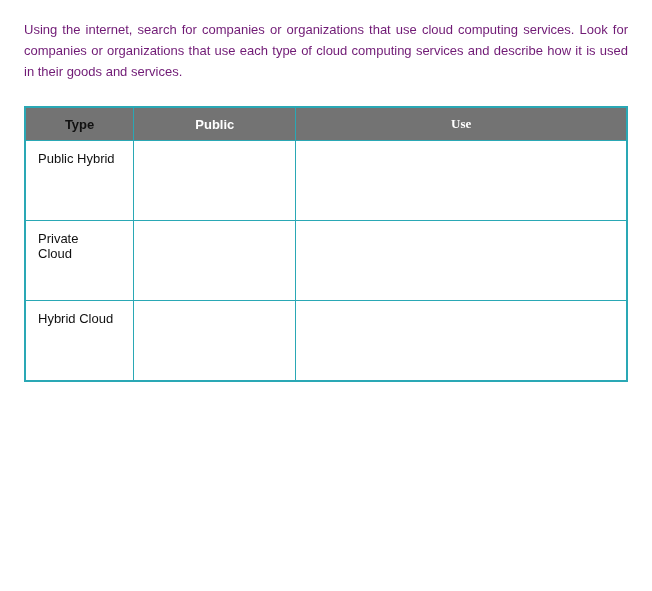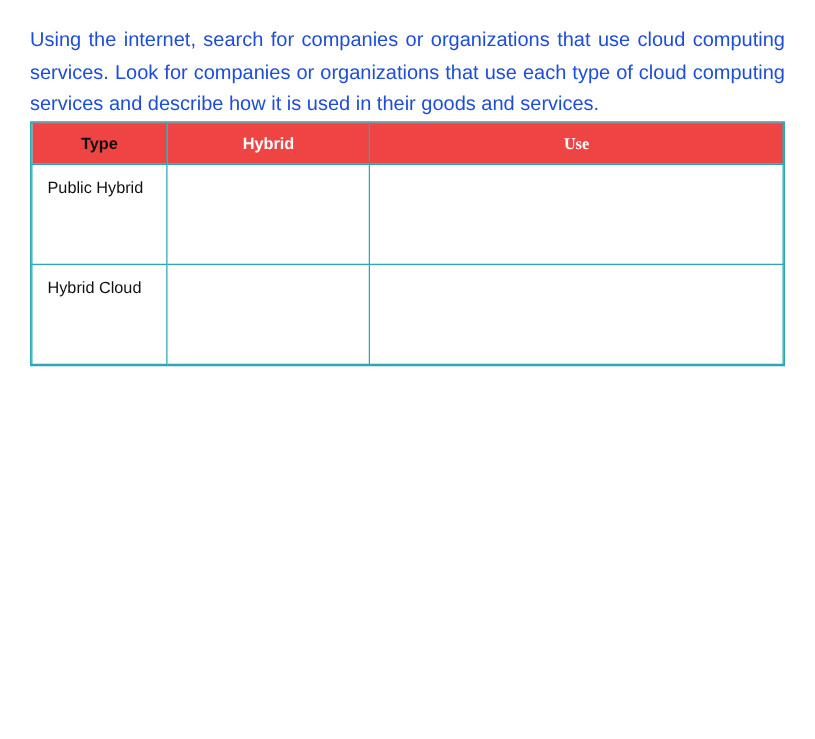--- a/index.html
+++ b/index.html
@@ -13,38 +13,39 @@
       font-family: Arial, sans-serif;
       font-size: 13px;
       color: #222;
       padding: 20px 24px;
       width: 652px;
       min-height: 591px;
     }
 
     .instructions {
       line-height: 1.6;
+      margin-bottom: 24px;
       text-align: justify;
-      font-size: 16px;
-      color: #1d4ed8;
+      font-size: 13px;
+      color: #701a75;
     }
 
     .table-wrapper {
       border: 1.5px solid #2aa8b5;
       border-collapse: collapse;
       width: 100%;
     }
 
     table {
       width: 100%;
       border-collapse: collapse;
     }
 
     thead tr th {
-      background-color: #ef4444;
+      background-color: #737373;
       color: #ffffff;
       font-weight: bold;
       font-size: 13px;
       padding: 8px 12px;
       text-align: center;
       border: 1.5px solid #2aa8b5;
     }
 
     tbody tr td {
       border: 1.5px solid #2aa8b5;
@@ -75,27 +76,32 @@
 </head>
 <body>
 
 <p class="instructions">Using the internet, search for companies or organizations that use cloud computing services. Look for companies or organizations that use each type of cloud computing services and describe how it is used in their goods and services.</p>
 
 <div class="table-wrapper">
   <table>
     <thead>
       <tr>
         <th class="type-col">Type</th>
-        <th class="company-col">Hybrid</th>
+        <th class="company-col">Public</th>
         <th class="use-col">Use</th>
       </tr>
     </thead>
     <tbody id="table-body">
     <tr>
           <td class="type-col">Public Hybrid</td>
+          <td class="company-col"></td>
+          <td class="use-col"></td>
+        </tr>
+        <tr>
+          <td class="type-col">Private<br>Cloud</td>
           <td class="company-col"></td>
           <td class="use-col"></td>
         </tr>
         <tr>
           <td class="type-col">Hybrid Cloud</td>
           <td class="company-col"></td>
           <td class="use-col"></td>
         </tr>
       </tbody>
   </table>

